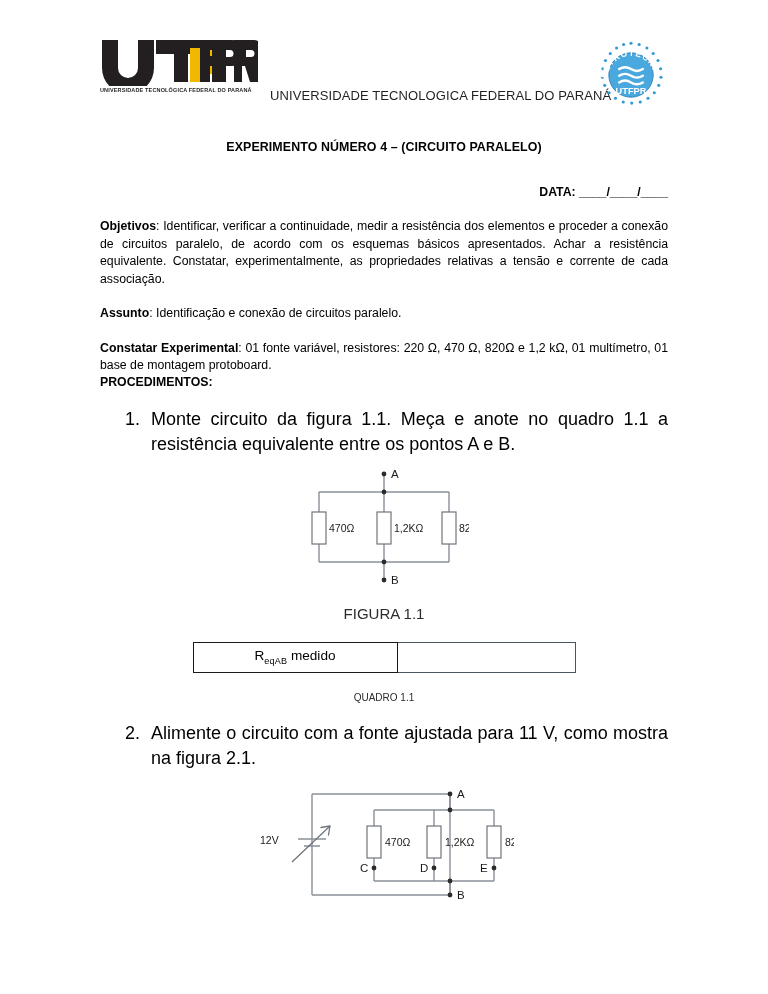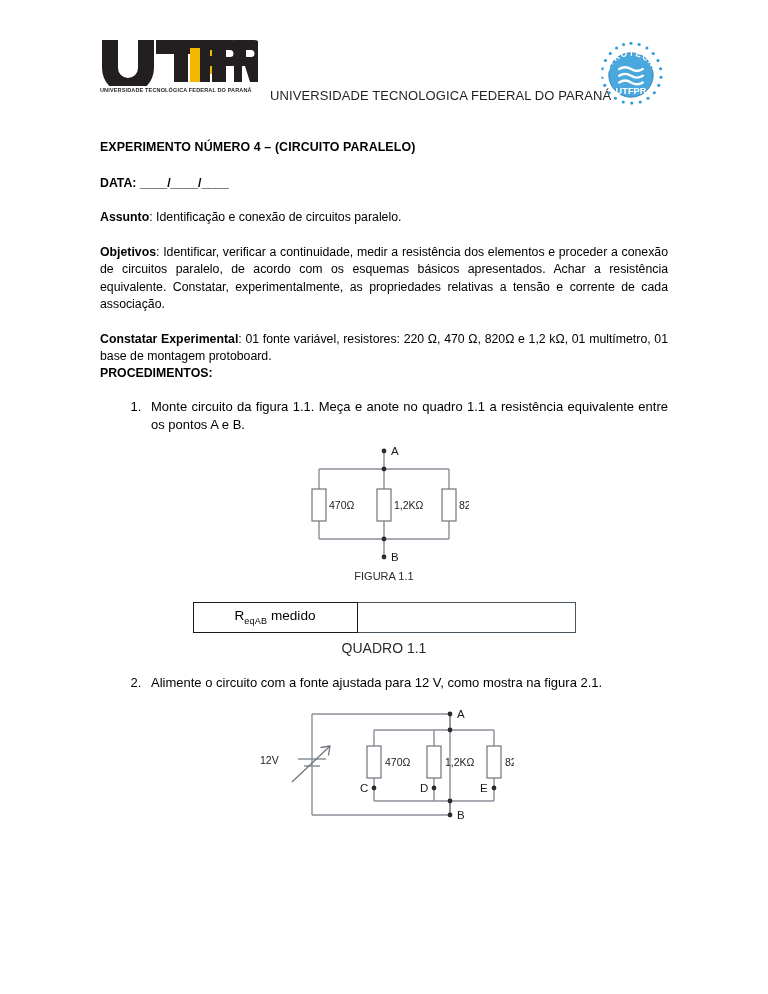--- a/index.html
+++ b/index.html
@@ -64,95 +64,96 @@
   .seal {
     position: absolute;
     right: 0px;
     top: 38px;
     width: 74px;
     height: 74px;
   }
 
   
   .doc-title {
+    text-align: center;
     font-weight: bold;
     font-size: 12.4px;
     margin-top: 48px;
     letter-spacing: .1px;
   }
   .para {
     font-size: 12.3px;
     line-height: 1.42;
     text-align: justify;
     margin-top: 17px;
   }
   .para.date-line {
-    text-align: left;
+    text-align: right;
     font-weight: bold;
-    margin-top: 21px;
+    margin-top: 30px;
   }
   .para b { font-weight: bold; }
   .section-head {
     font-size: 12.3px;
     font-weight: bold;
   }
 
   
   ol.proc {
     margin: 18px 0 0 0;
     padding-left: 45px;
-    font-size: 13px;
+    font-size: 18px;
     line-height: 1.42;
   }
   ol.proc li {
     text-align: justify;
     padding-left: 6px;
     margin-bottom: 2px;
   }
 
   
   .fig-wrap {
     text-align: center;
     margin-top: 10px;
   }
   .fig-caption {
-    font-size: 11px;
-    margin-top: 3px;
+    font-size: 15px;
+    margin-top: 15px;
     color: #2b2b2b;
   }
   svg { display: inline-block; }
 
   
   .quadro-wrap {
     margin-top: 20px;
     text-align: center;
   }
   table.quadro {
     border-collapse: collapse;
     width: 383px;
     margin: 0 auto;
     table-layout: fixed;
   }
   table.quadro td {
     border: 1.3px solid #1a1a1a;
     height: 29px;
-    padding: 0 0;
+    padding: 0 20px;
     font-size: 13.6px;
     vertical-align: middle;
   }
   table.quadro td.label-cell { width: 163px; white-space: nowrap; }
   table.quadro td.value-cell { border-color: #4b5560; }
   .sub {
     font-size: 9px;
     vertical-align: sub;
     letter-spacing: .2px;
   }
   .quadro-caption {
-    font-size: 14px;
-    margin-top: 7px;
+    font-size: 10px;
+    margin-top: 19px;
     color: #2b2b2b;
   }
 </style>
 </head>
 <body>
 
 <div class="page">
 
   <div class="header">
 
@@ -227,25 +228,25 @@
   </div>
 
   <div class="doc-title">EXPERIMENTO NÚMERO 4 – (CIRCUITO PARALELO)</div>
 
   <div class="para date-line">
     <span>DATA:</span>
     <span>____/____/____</span>
   </div>
 
   <div class="para">
+    <b>Objetivos</b><span>: Identificar, verificar a continuidade, medir a resistência dos elementos e proceder a conexão de circuitos paralelo, de acordo com os esquemas básicos apresentados. Achar a resistência equivalente. Constatar, experimentalmente, as propriedades relativas a tensão e corrente de cada associação.</span>
+  </div>
+
+  <div class="para">
     <b>Assunto</b><span>: Identificação e conexão de circuitos paralelo.</span>
-  </div>
-
-  <div class="para">
-    <b>Objetivos</b><span>: Identificar, verificar a continuidade, medir a resistência dos elementos e proceder a conexão de circuitos paralelo, de acordo com os esquemas básicos apresentados. Achar a resistência equivalente. Constatar, experimentalmente, as propriedades relativas a tensão e corrente de cada associação.</span>
   </div>
 
   <div class="para">
     <b>Constatar Experimental</b><span>: 01 fonte variável, resistores: 220 Ω, 470 Ω, 820Ω e 1,2 kΩ, 01 multímetro, 01 base de montagem protoboard.</span>
   </div>
 
   <div class="section-head">PROCEDIMENTOS:</div>
 
   <ol class="proc">
     <li>
@@ -306,21 +307,21 @@
             <span>medido</span></td>
           <td class="value-cell"></td>
         </tr>
       </tbody>
     </table>
     <div class="quadro-caption">QUADRO 1.1</div>
   </div>
 
   <ol class="proc" start="2">
     <li>
-      <span>Alimente o circuito com a fonte ajustada para 12 V, como mostra na figura 2.1.</span>
+      <span>Alimente o circuito com a fonte ajustada para 11 V, como mostra na figura 2.1.</span>
     </li>
   </ol>
 
   <div class="fig-wrap">
     <svg width="260" height="125" viewBox="0 0 260 125">
       <g stroke="#8a9099" stroke-width="1.4" fill="none">
 
         <line x1="58" y1="12" x2="196" y2="12"></line>
         <line x1="58" y1="113" x2="196" y2="113"></line>
         <line x1="58" y1="12" x2="58" y2="113"></line>

